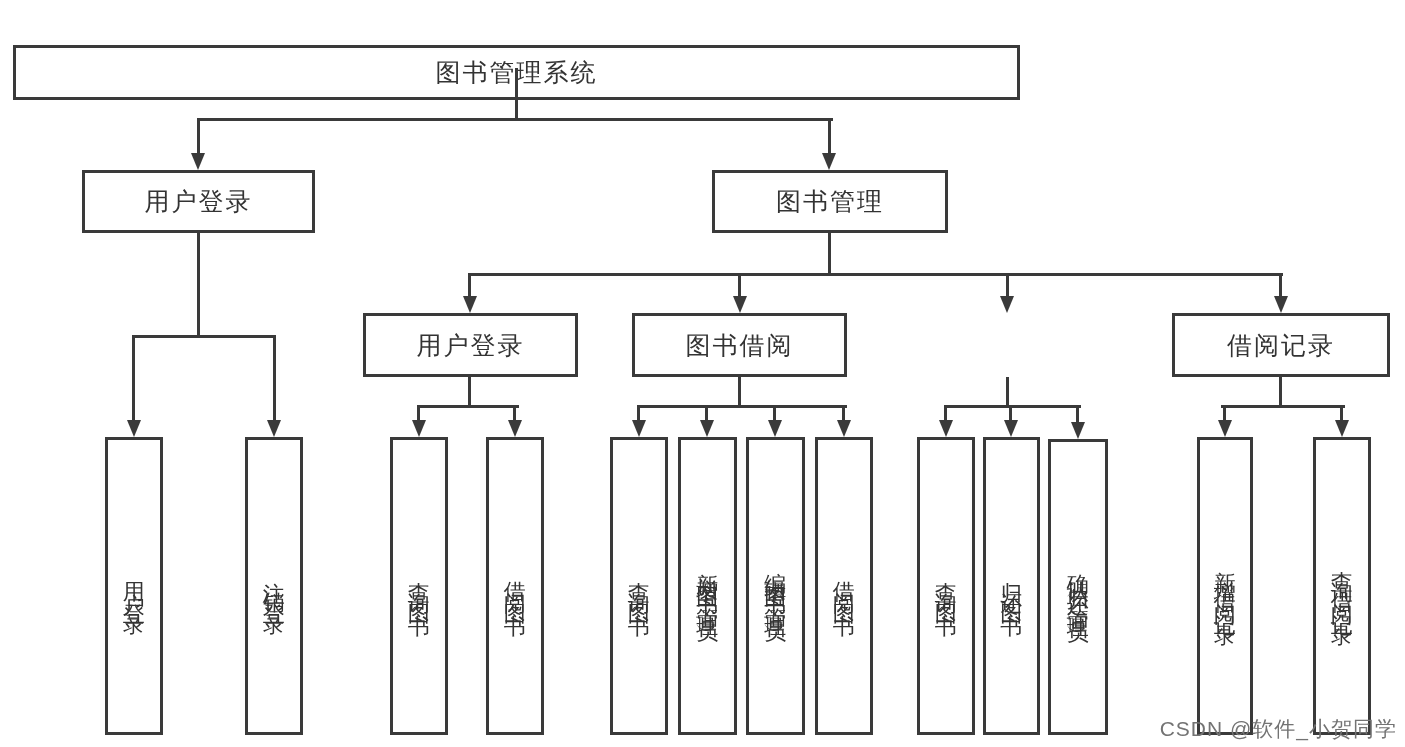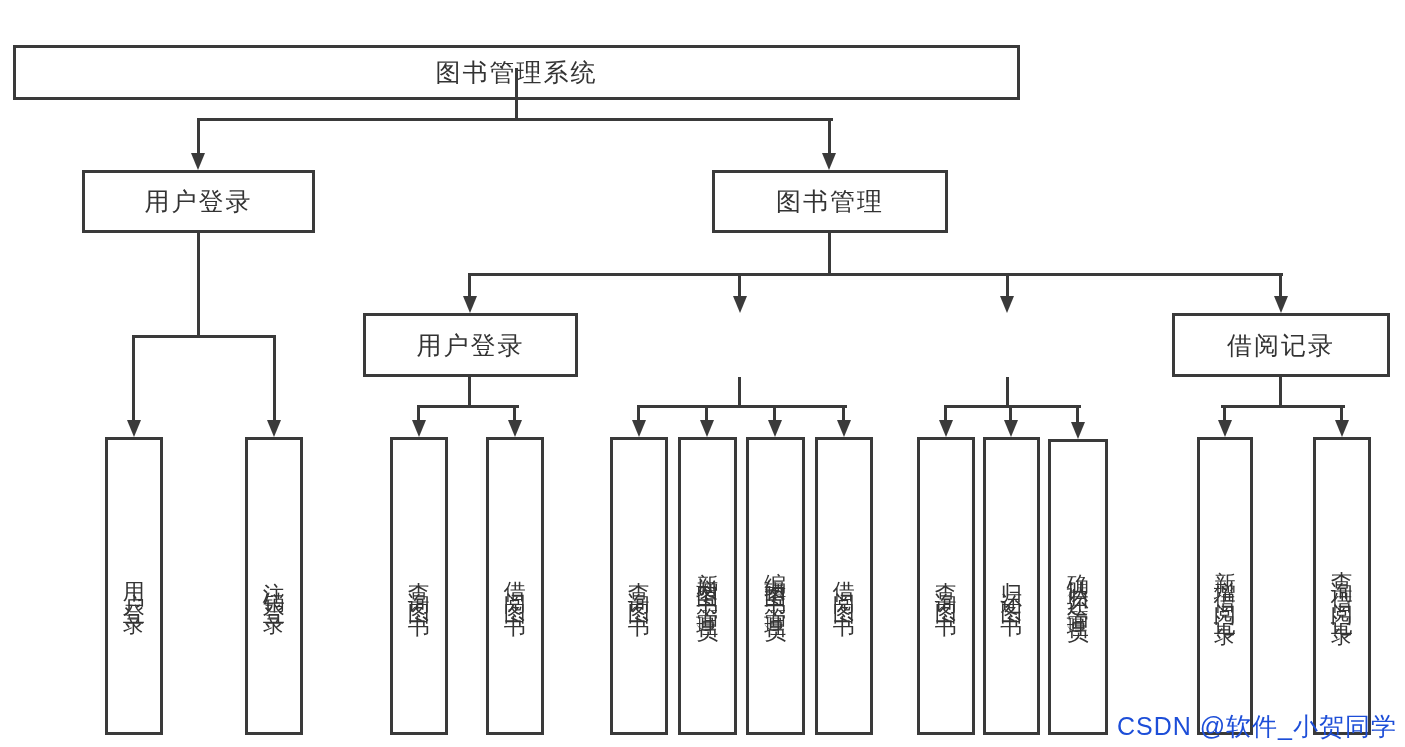--- a/index.html
+++ b/index.html
@@ -18,21 +18,21 @@
     font-size:22px;letter-spacing:11px;line-height:1.15;color:#333333;white-space:nowrap;
   }
   .vlabel.long{letter-spacing:7px;}
   .line{position:absolute;background:#3a3a3a;}
   .arrow{
     position:absolute;width:0;height:0;
     border-left:7px solid transparent;border-right:7px solid transparent;
     border-top:17px solid #3a3a3a;
   }
   .watermark{
-    position:absolute;right:8px;bottom:4px;font-size:25px;color:#1d4ed8;
+    position:absolute;right:8px;bottom:4px;font-size:21px;color:#737373;
     letter-spacing:1px;z-index:5;white-space:nowrap;
   }
 </style>
 </head>
 <body>
 
 <div id="stage">
 
   <div class="box" style="left:13px;top:13px;width:1007px;height:55px;margin-top:32px;">
     <span class="hlabel">图书管理系统</span>
@@ -43,20 +43,23 @@
   </div>
 
   <div class="box" style="left:712px;top:170px;width:236px;height:63px;">
     <span class="hlabel">图书管理</span>
   </div>
 
   <div class="box" style="left:363px;top:313px;width:215px;height:64px;">
     <span class="hlabel">用户登录</span>
   </div>
 
+  <div class="box" style="left:632px;top:313px;width:215px;height:64px;">
+    <span class="hlabel">图书借阅</span>
+  </div>
 
 
   <div class="box" style="left:1172px;top:313px;width:218px;height:64px;">
     <span class="hlabel">借阅记录</span>
   </div>
 
   <div class="box vwrap" style="left:105px;top:437px;width:58px;height:298px;">
     <span class="vlabel">用户登录</span>
   </div>
   <div class="box vwrap" style="left:245px;top:437px;width:58px;height:298px;">

